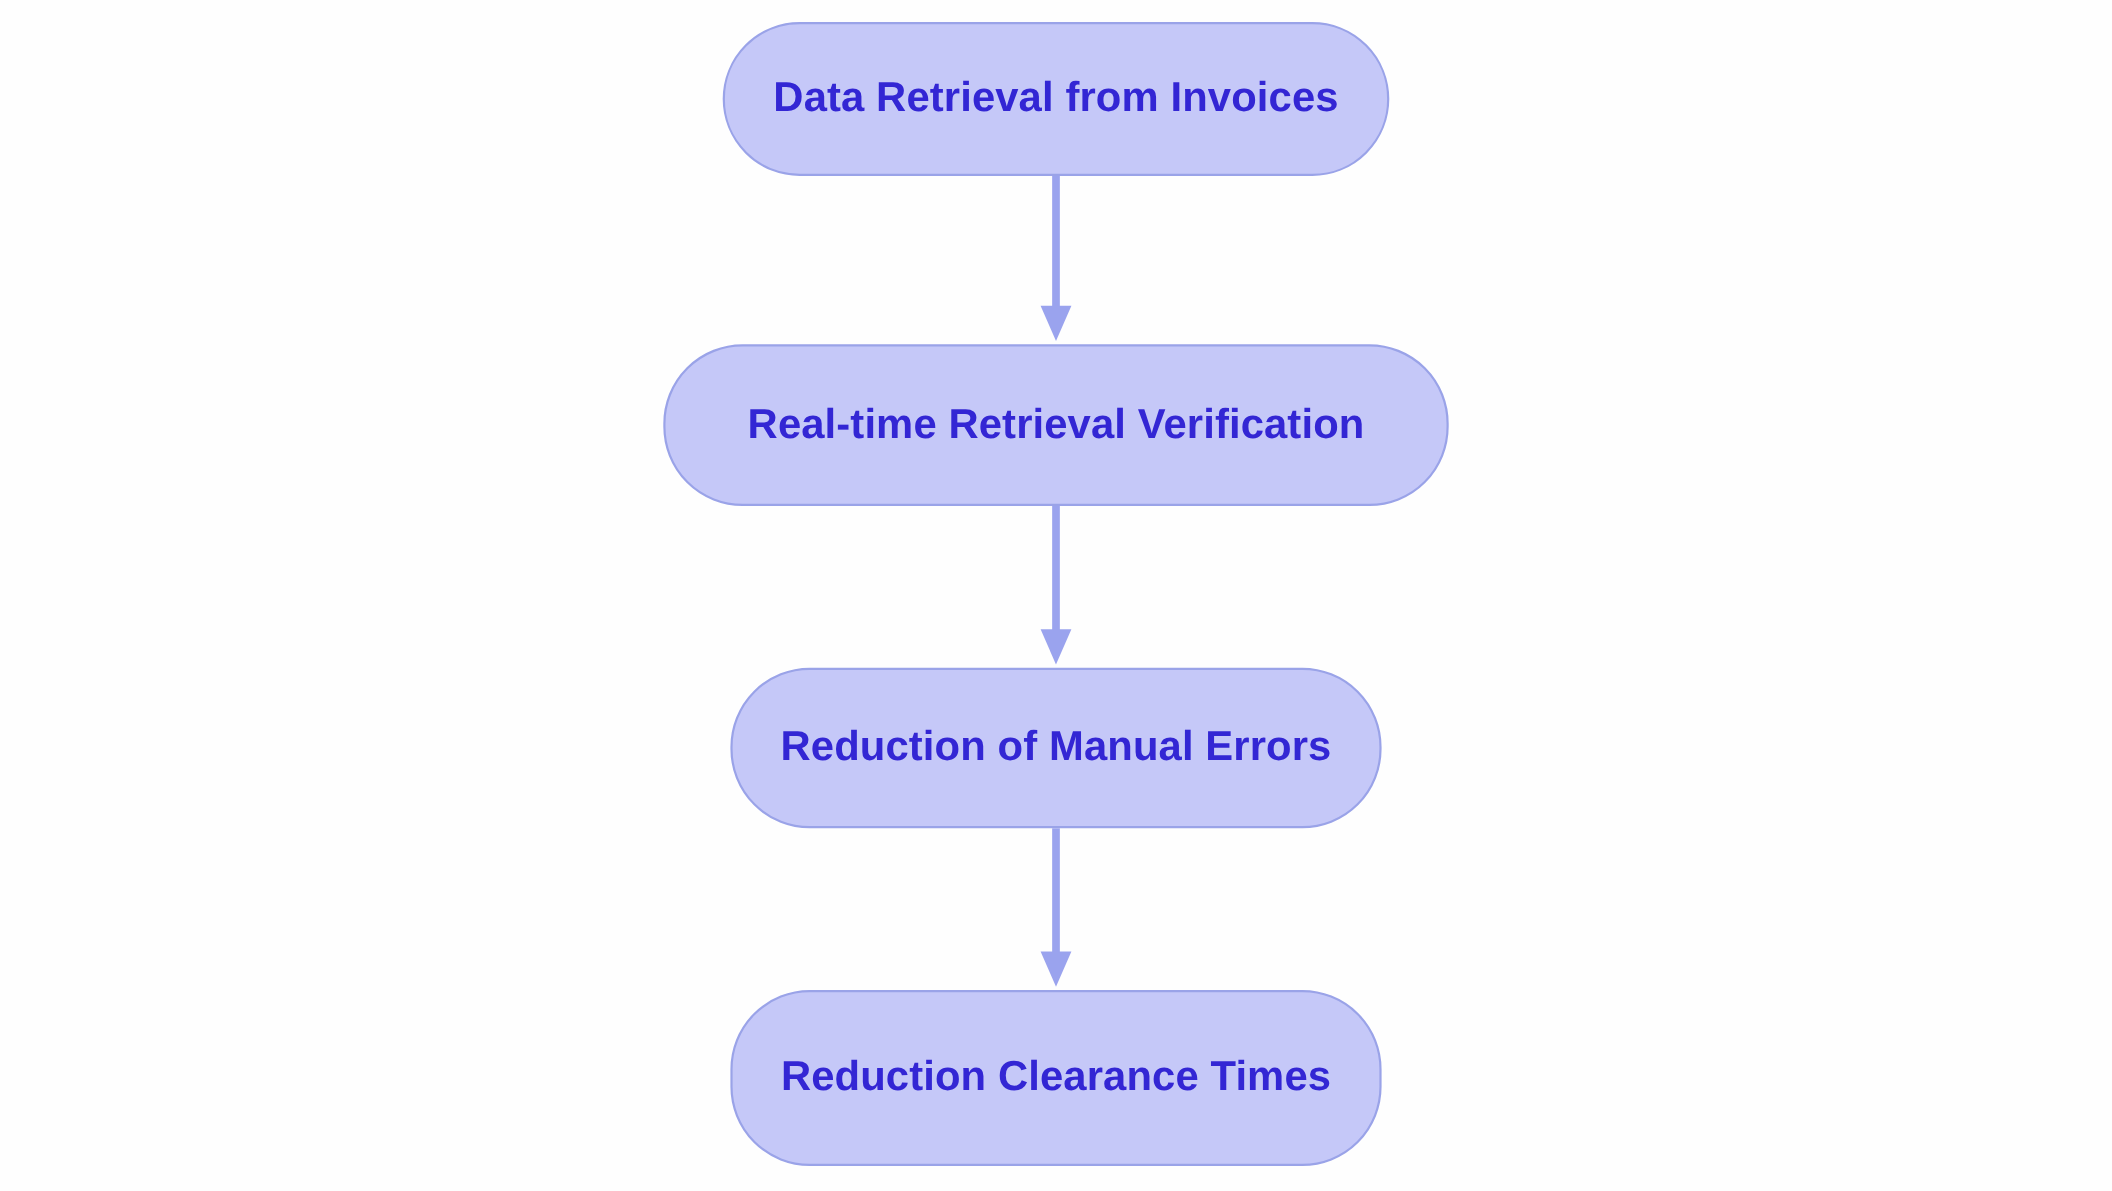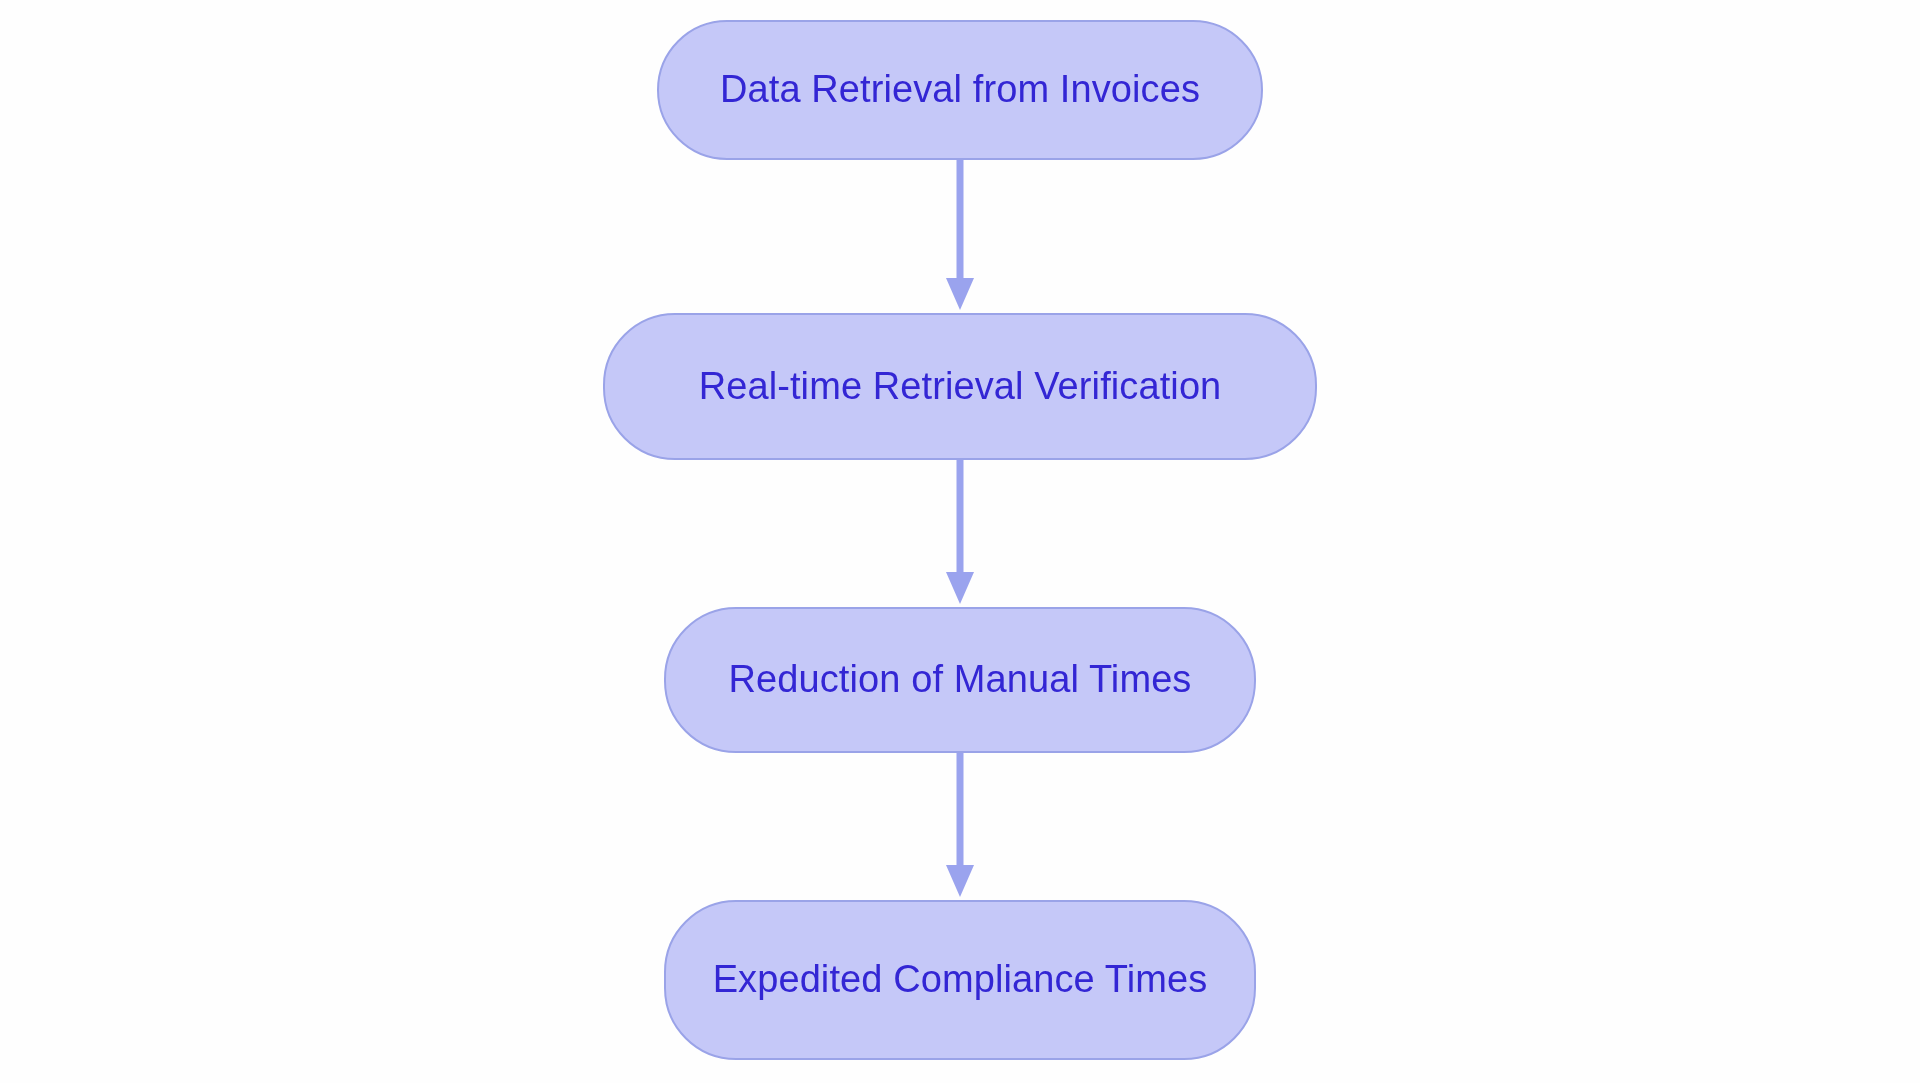--- a/index.html
+++ b/index.html
@@ -31,21 +31,21 @@
     background: #c5c8f8;
     border: 2px solid #9aa3e8;
     border-radius: 72px;
     left: 50%;
     transform: translateX(-50%);
   }
 
   .flow-node-label {
     color: #3326d4;
     font-size: 38px;
-    font-weight: 400;
+    font-weight: 700;
     line-height: 1.15;
     letter-spacing: 0.1px;
     white-space: nowrap;
     text-align: center;
     font-family: "Liberation Sans", "DejaVu Sans", sans-serif;
   }
 
   
   #node-0 { top: 20px;  width: 606px; height: 140px; }
   #node-1 { top: 313px; width: 714px; height: 147px; }
@@ -82,25 +82,25 @@
   <div class="flow-node" id="node-1">
     <span class="flow-node-label">Real-time Retrieval Verification</span>
   </div>
 
   <svg class="flow-edge" id="edge-1" viewBox="0 0 40 147">
     <line class="edge-line" x1="20" y1="0" x2="20" y2="114"></line>
     <polygon class="edge-head" points="6,112 34,112 20,144"></polygon>
   </svg>
 
   <div class="flow-node" id="node-2">
-    <span class="flow-node-label">Reduction of Manual Times</span>
+    <span class="flow-node-label">Reduction of Manual Errors</span>
   </div>
 
   <svg class="flow-edge" id="edge-2" viewBox="0 0 40 147">
     <line class="edge-line" x1="20" y1="0" x2="20" y2="114"></line>
     <polygon class="edge-head" points="6,112 34,112 20,144"></polygon>
   </svg>
 
   <div class="flow-node" id="node-3">
-    <span class="flow-node-label">Expedited Compliance Times</span>
+    <span class="flow-node-label">Reduction Clearance Times</span>
   </div>
 
 </div>
 
 </body></html>

